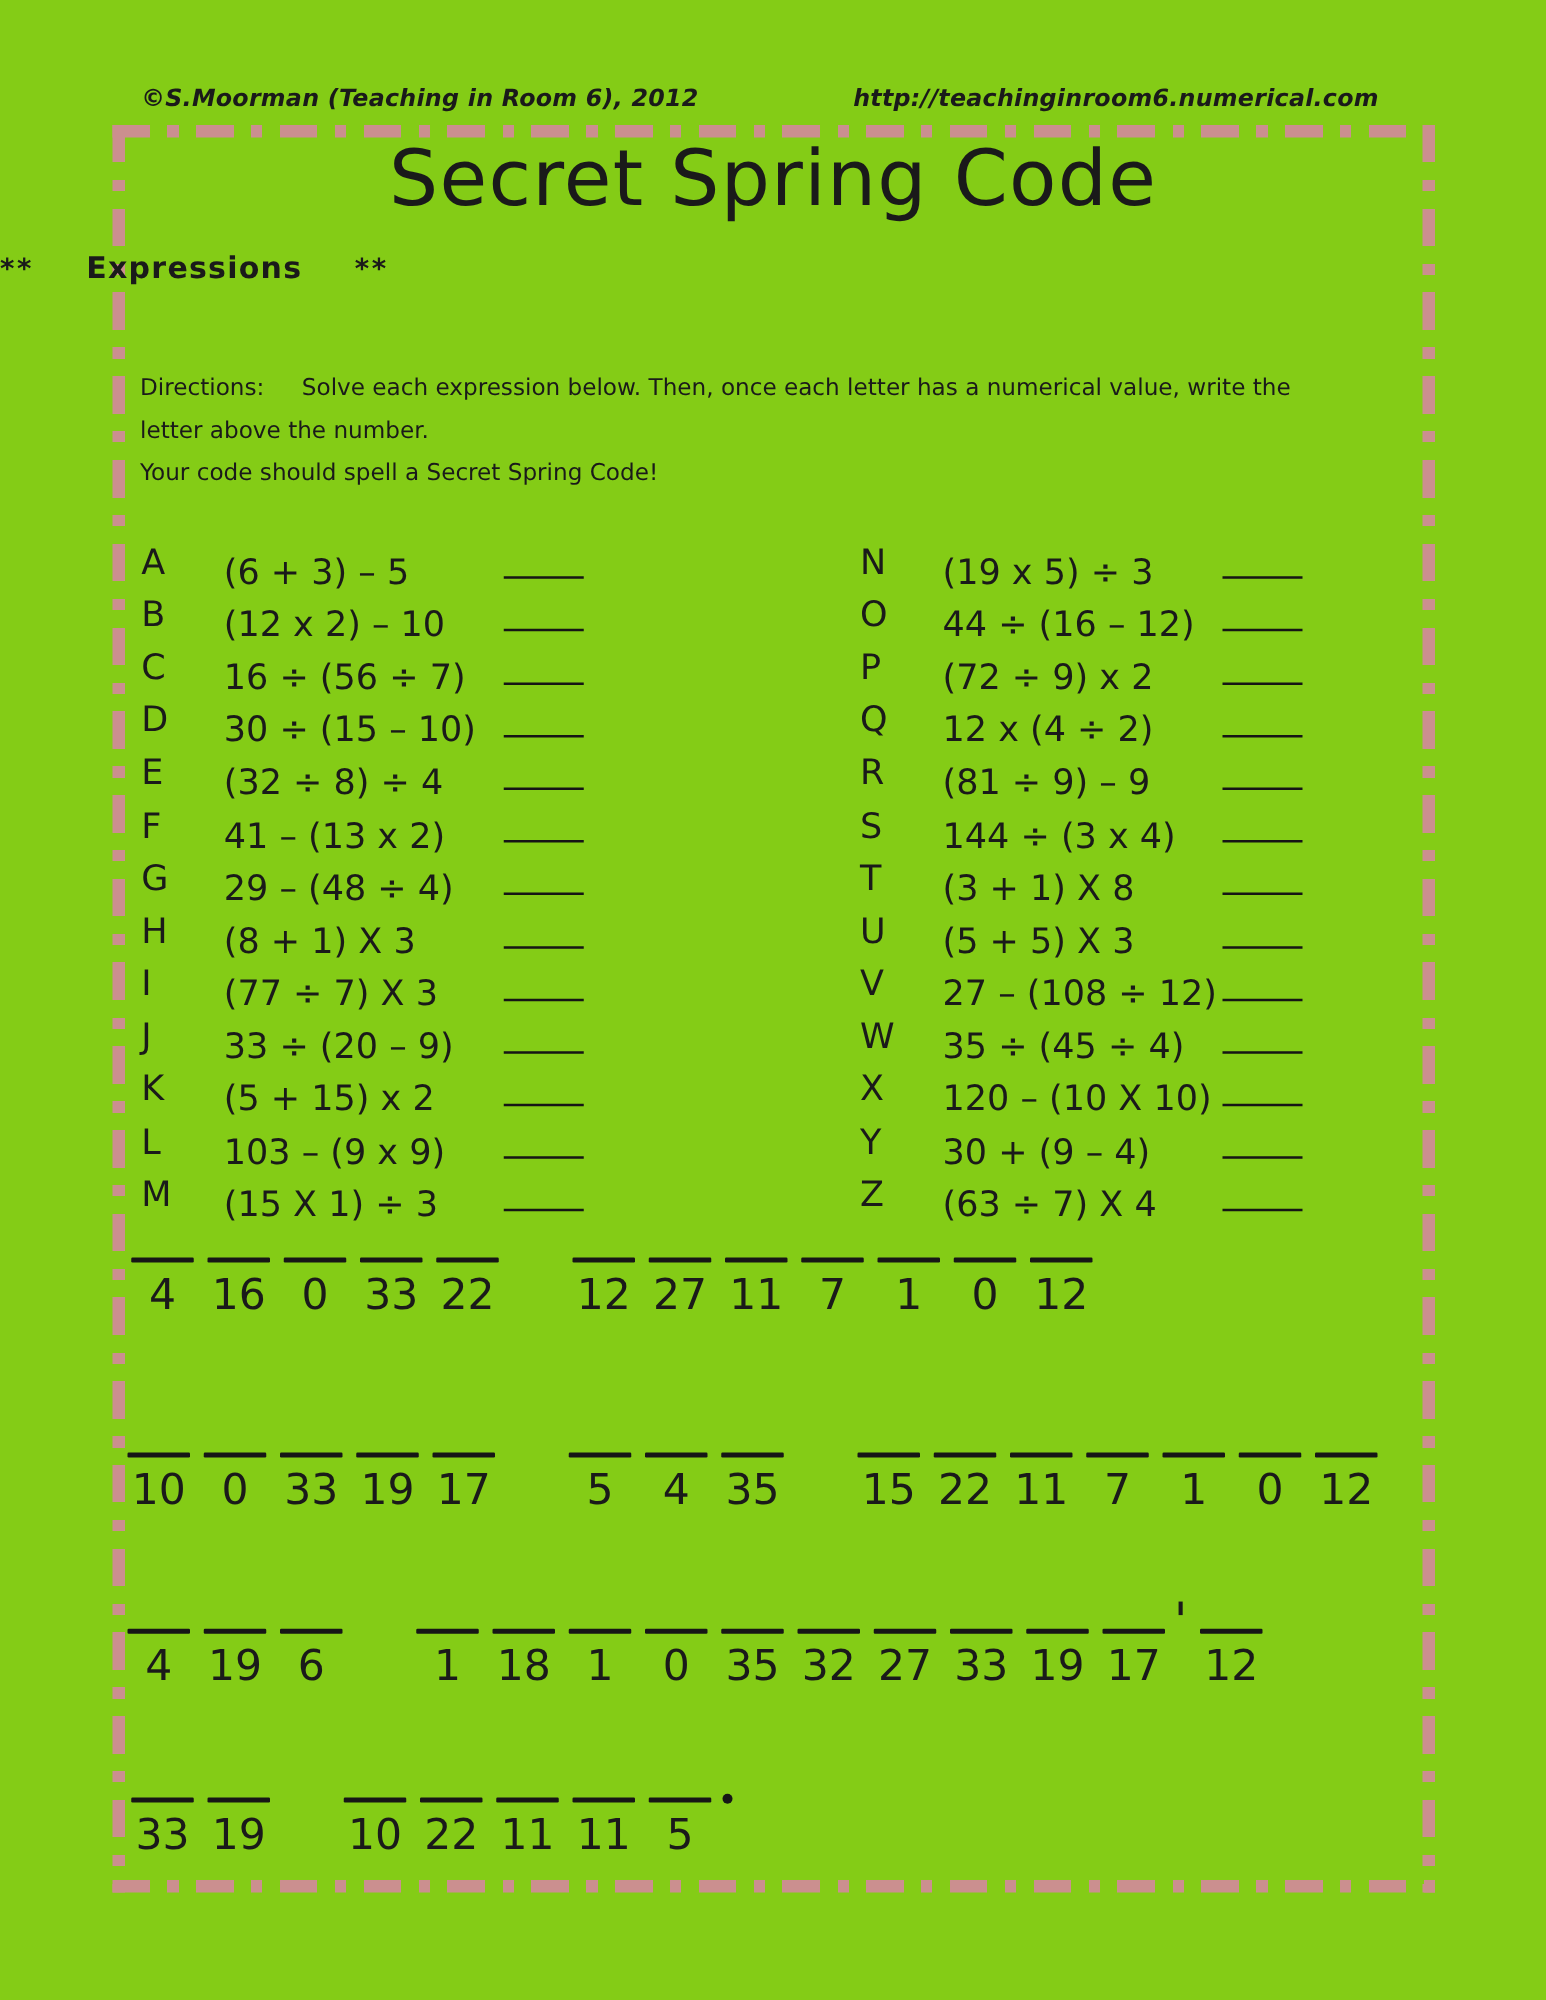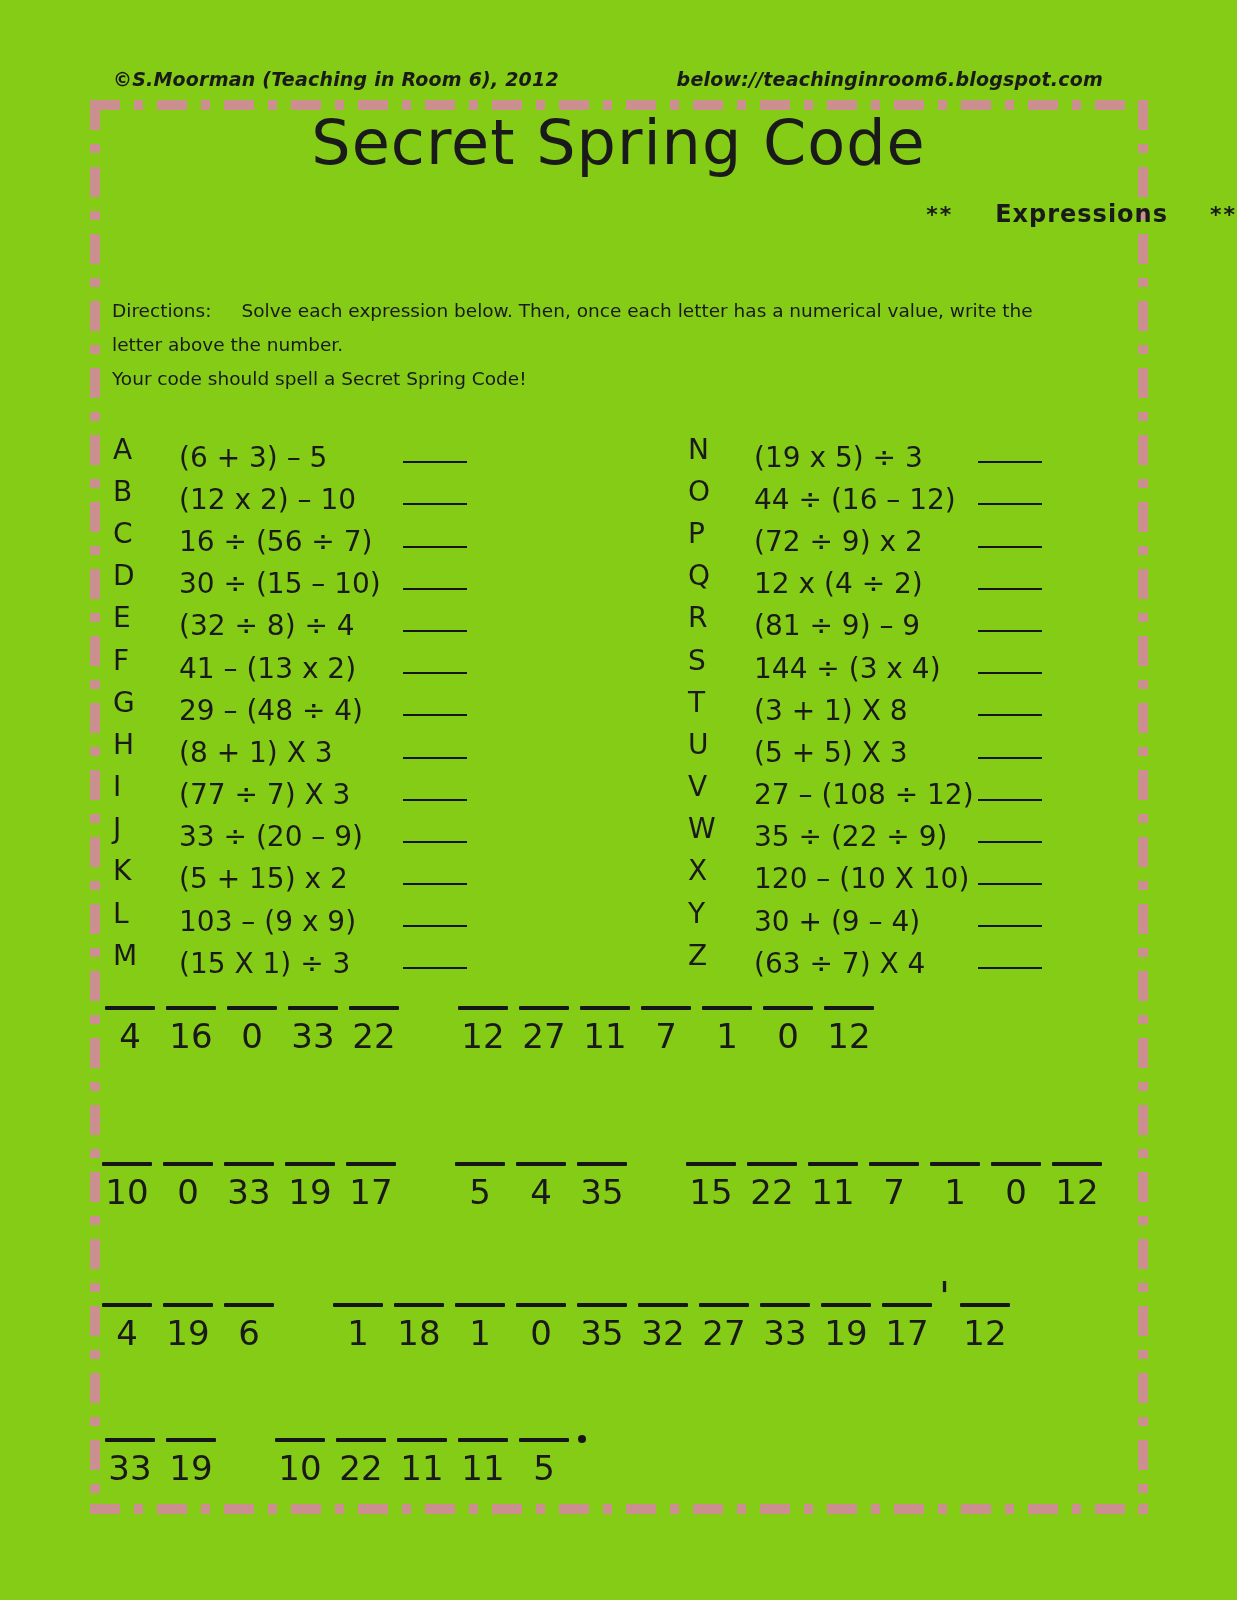--- a/index.html
+++ b/index.html
@@ -34,21 +34,21 @@
   }
   .b-left { left:90px; }
   .b-right { left:1138px; }
 
   .title {
     position:absolute; top:106px; left:0; width:100%;
     text-align:center; font-size:62px; font-weight:500; letter-spacing:1px;
   }
   .subtitle {
     position:absolute; top:200px; left:0; width:100%;
-    text-align:right; font-size:24px; font-weight:600;
+    text-align:left; font-size:24px; font-weight:600;
   }
   .subtitle .stars { font-size:22px; letter-spacing:2px; }
   .subtitle .word { margin:0 42px; letter-spacing:1px; }
 
   .directions {
     position:absolute; left:112px; top:294px; width:965px;
     font-size:18.5px; line-height:34px; font-weight:500;
   }
   .directions .dir-label { margin-right:30px; }
 
@@ -80,21 +80,21 @@
   .period-dot { position:absolute; top:-3px; left:0; width:8px; height:8px;
                 background:#161616; border-radius:50%; }
 </style>
 </head>
 <body style="color: rgb(26, 26, 26);">
 
 <div class="page">
 
   <div class="header">
     <span>©S.Moorman (Teaching in Room 6), 2012</span>
-    <span>below://teachinginroom6.blogspot.com</span>
+    <span>http://teachinginroom6.numerical.com</span>
   </div>
 
   <div class="b-top"></div>
   <div class="b-bottom"></div>
   <div class="b-left"></div>
   <div class="b-right"></div>
 
   <div class="title">Secret Spring Code</div>
 
   <div class="subtitle">
@@ -214,21 +214,21 @@
         <span class="exp-text">(5 + 5) X 3</span>
         <span class="exp-blank"></span>
       </div>
       <div class="exp-row">
         <span class="exp-letter">V</span>
         <span class="exp-text">27 – (108 ÷ 12)</span>
         <span class="exp-blank"></span>
       </div>
       <div class="exp-row">
         <span class="exp-letter">W</span>
-        <span class="exp-text">35 ÷ (22 ÷ 9)</span>
+        <span class="exp-text">35 ÷ (45 ÷ 4)</span>
         <span class="exp-blank"></span>
       </div>
       <div class="exp-row">
         <span class="exp-letter">X</span>
         <span class="exp-text">120 – (10 X 10)</span>
         <span class="exp-blank"></span>
       </div>
       <div class="exp-row">
         <span class="exp-letter">Y</span>
         <span class="exp-text">30 + (9 – 4)</span>

